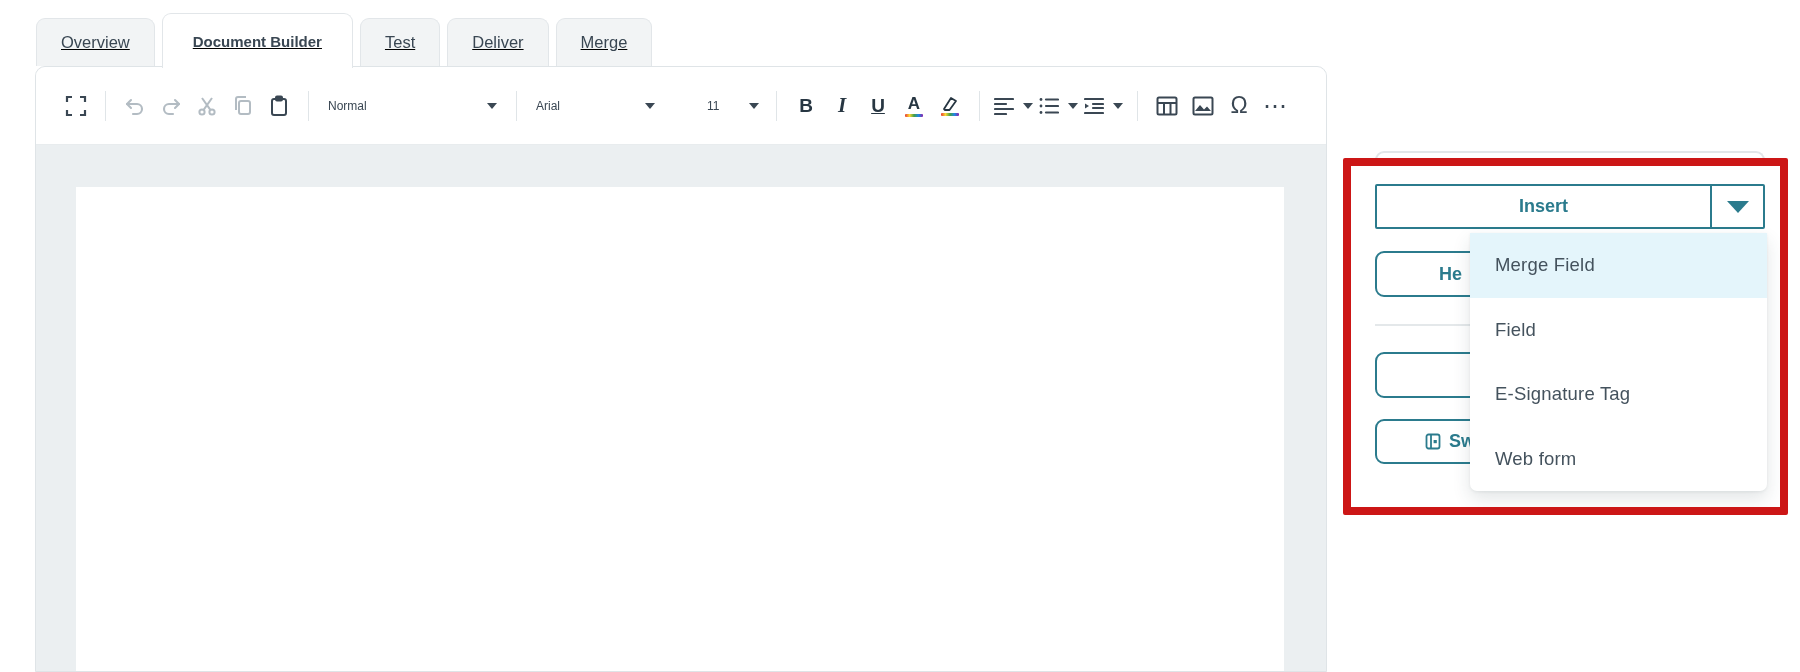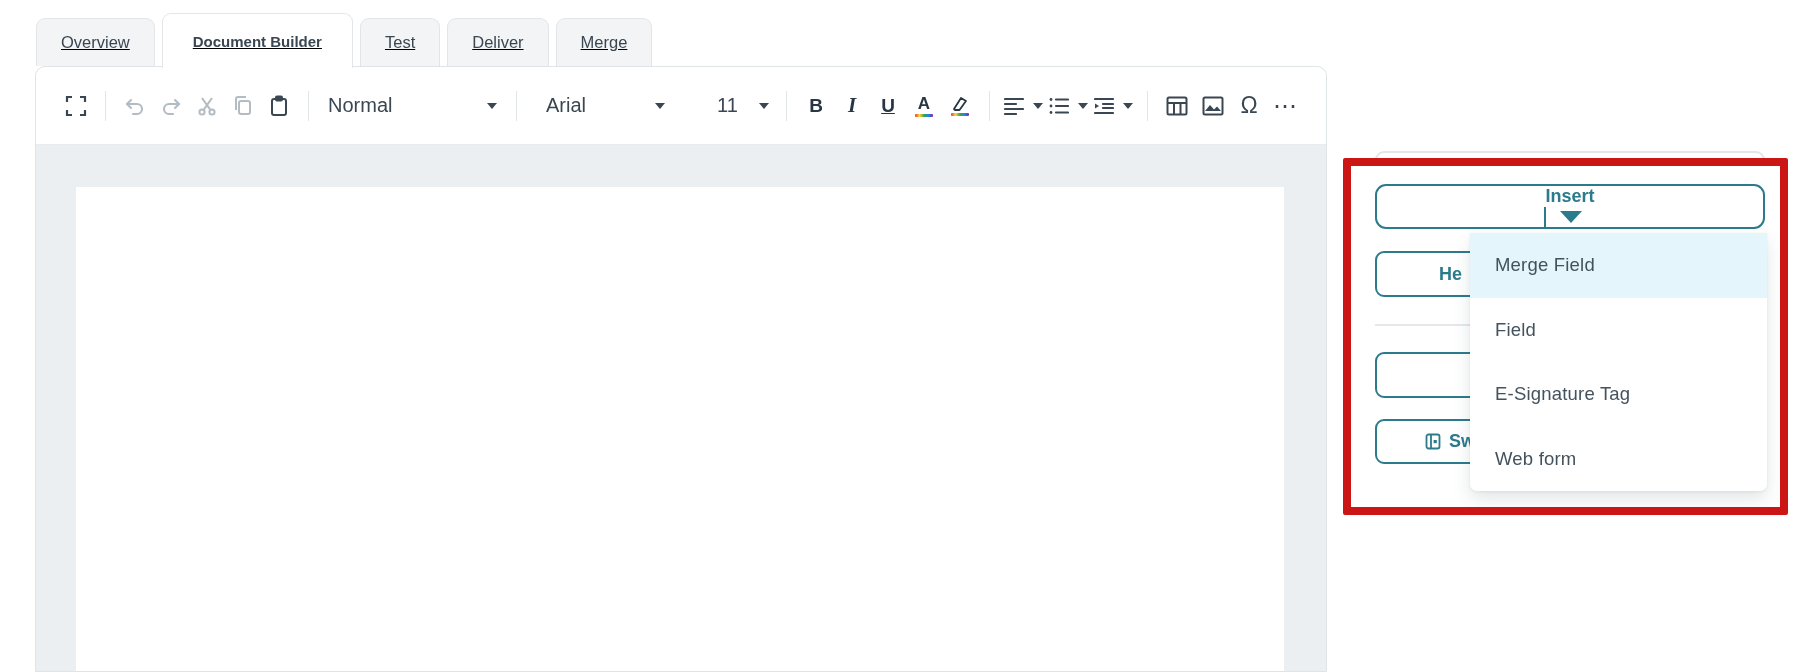--- a/index.html
+++ b/index.html
@@ -28,41 +28,41 @@
   .tb-btn svg { display:block; }
   .glyph { font-size:21px; color:#3a4753; line-height:1; }
   .tb-letter { font-size:19px; font-weight:800; color:#273642; line-height:1; }
   .tb-letter.italic { font-family:"Liberation Serif", serif; font-style:italic; font-weight:700; font-size:21px; }
   .tb-letter.under { text-decoration:underline; font-weight:700; }
   .color-stack { display:flex; flex-direction:column; align-items:center; gap:2px; }
   .rainbow { width:18px; height:3px; border-radius:1px;
              background:linear-gradient(90deg,#e53935,#fdd835,#43a047,#1e88e5,#8e24aa); }
   .dd-block { display:flex; align-items:center; justify-content:space-between; cursor:pointer;
               flex:none; height:40px; }
-  .dd-label { font-size:20px; color:#3a4753; }
+  .dd-label { font-size:12px; color:#3a4753; }
   .caret { width:0; height:0; border-left:5.5px solid transparent; border-right:5.5px solid transparent;
            border-top:6px solid #3a4753; flex:none; }
   .icon-caret-pair { display:flex; align-items:center; gap:9px; }
 
   
   .editor-canvas { position:relative; width:100%; height:528px; }
   .page { position:absolute; left:40px; top:42px; width:1208px; height:520px; background:#ffffff; }
 
   
   .save-btn { position:absolute; left:1375px; top:69px; width:390px; height:59px;
               background:#2b7b8d; border-radius:9px; display:flex; align-items:center;
               justify-content:center; color:#ffffff; font-size:19.5px; font-weight:700;
               cursor:pointer; z-index:2; letter-spacing:.3px; }
   .panel-top-edge { position:absolute; left:1375px; top:151px; width:390px; height:10px;
                     border:2px solid #e2e6e9; border-bottom:none; border-radius:9px 9px 0 0;
                     z-index:1; }
   .outline-btn { position:absolute; left:1375px; width:390px; background:#ffffff;
                  border:2px solid #2b7b8d; color:#2b7b8d; font-weight:700; font-size:18px;
                  cursor:pointer; z-index:3; display:flex; align-items:center; }
-  .insert-btn { top:184px; height:45px; border-radius:11px; padding:0;flex-direction:column; }
+  .insert-btn { top:184px; height:45px; border-radius:2px; padding:0; }
   .insert-label-zone { flex:1; display:flex; align-items:center; justify-content:center; height:100%; }
   .insert-arrow-zone { width:53px; height:100%; border-left:2px solid #2b7b8d;
                        display:flex; align-items:center; justify-content:center; cursor:pointer; }
   .tri-down { width:0; height:0; border-left:11px solid transparent; border-right:11px solid transparent;
               border-top:12px solid #2b7b8d; }
   .he-btn { top:251px; height:46px; border-radius:9px; padding-left:62px; }
   .panel-divider { position:absolute; left:1375px; top:324px; width:390px; height:2px;
                    background:#e4e8ea; z-index:1; }
   .blank-btn { top:352px; height:46px; border-radius:9px; }
   .sw-btn { top:419px; height:45px; border-radius:9px; padding-left:48px; gap:8px; }
@@ -142,21 +142,21 @@
 
       <div class="tb-divider"></div>
 
       <div class="dd-block" style="width:185px; padding:0 8px;">
         <span class="dd-label">Normal</span>
         <span class="caret"></span>
       </div>
 
       <div class="tb-divider"></div>
 
-      <div class="dd-block" style="width:135px; padding:0 8px; margin-left:10px;">
+      <div class="dd-block" style="width:135px; padding:0 8px; ">
         <span class="dd-label">Arial</span>
         <span class="caret"></span>
       </div>
 
       <div class="dd-block" style="width:64px; padding:0 6px; margin-left:38px;">
         <span class="dd-label">11</span>
         <span class="caret"></span>
       </div>
 
       <div class="tb-divider"></div>

